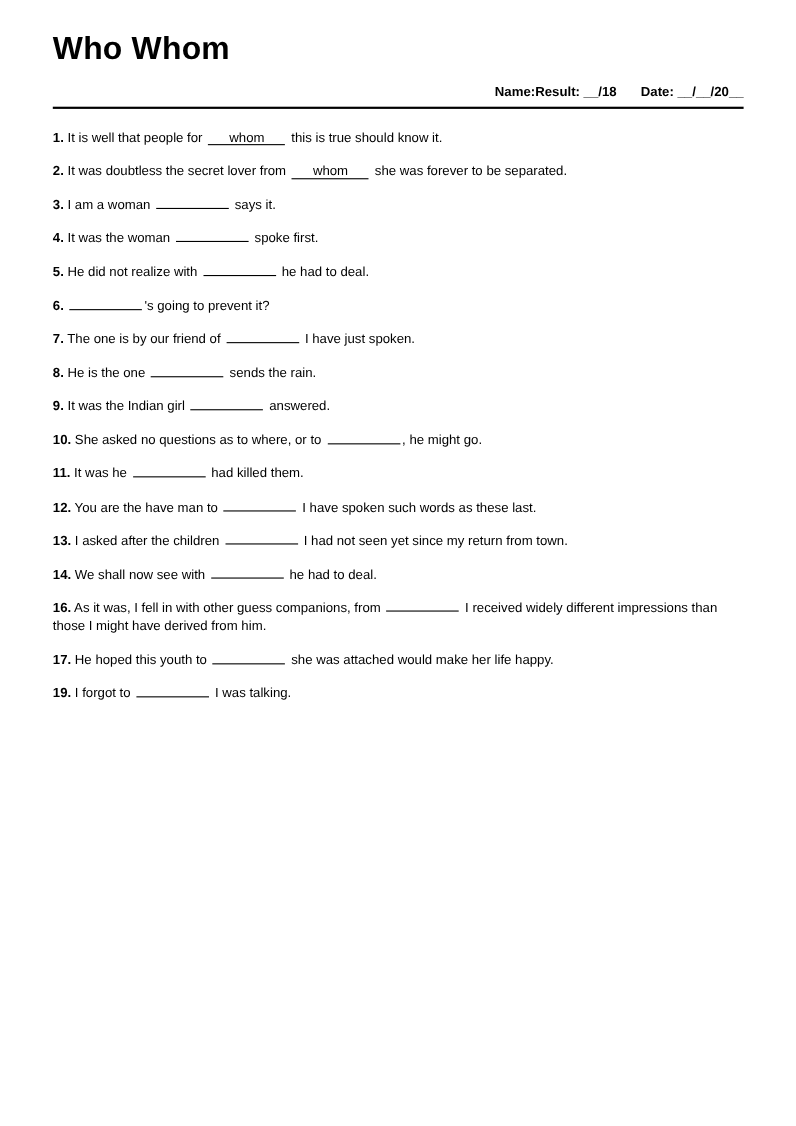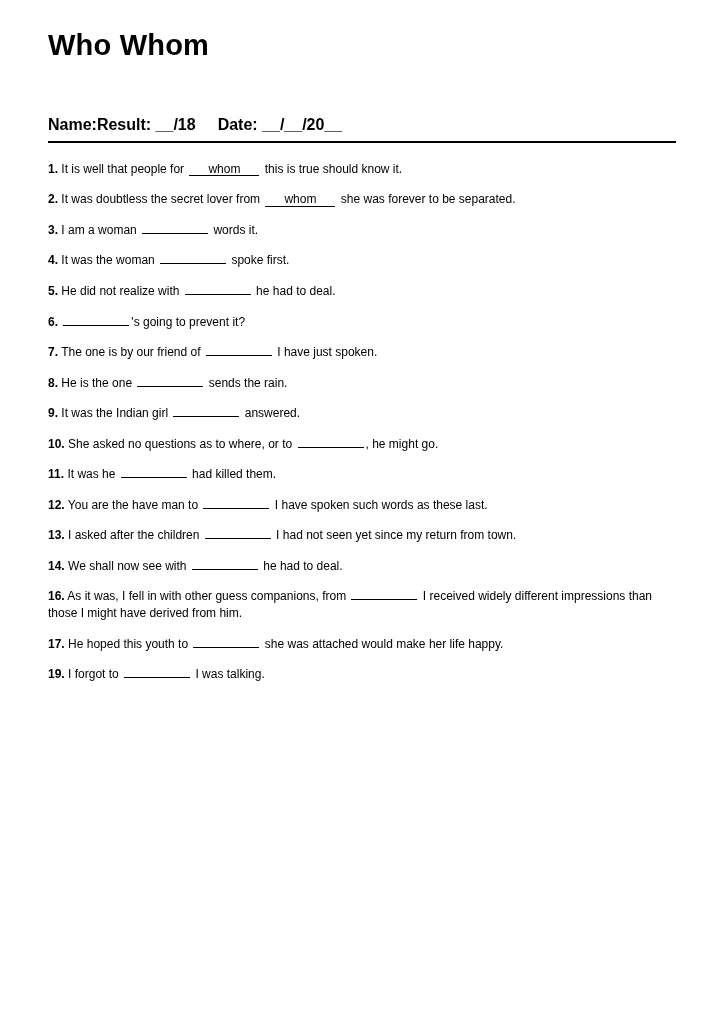--- a/index.html
+++ b/index.html
@@ -25,35 +25,34 @@
   .title {
     font-size: 29px;
     font-weight: bold;
     letter-spacing: 0.2px;
     margin: 0 0 14px 0;
     line-height: 1.1;
   }
   .meta-row {
     display: flex;
     align-items: baseline;
-    justify-content: flex-start;
-    font-size: 16px;
+    justify-content: flex-end;
+    font-size: 12px;
     font-weight: bold;
     padding-bottom: 7px;
     border-bottom: 2px solid #000000;
     margin-bottom: 18px;
   }
   .meta-left {
     white-space: nowrap;
   }
   .meta-right {
     display: flex;
     gap: 22px;
     white-space: nowrap;
-    margin-top: 40px;
   }
   .meta-right .meta-item .val {
     font-weight: bold;
   }
   .questions {
     display: block;
   }
   .q {
     font-size: 12px;
     line-height: 1.42;
@@ -96,21 +95,21 @@
       <div class="meta-item">
         <span>Date:</span>
         <span class="val">__/__/20__</span>
       </div>
     </div>
   </div>
 
   <div class="questions">
       <p class="q"><span class="num">1.</span> <span>It is well that people for </span><span class="blank filled">whom</span><span> this is true should know it.</span></p>
       <p class="q"><span class="num">2.</span> <span>It was doubtless the secret lover from </span><span class="blank filled">whom</span><span> she was forever to be separated.</span></p>
-      <p class="q"><span class="num">3.</span> <span>I am a woman </span><span class="blank empty"></span><span> words it.</span></p>
+      <p class="q"><span class="num">3.</span> <span>I am a woman </span><span class="blank empty"></span><span> says it.</span></p>
       <p class="q"><span class="num">4.</span> <span>It was the woman </span><span class="blank empty"></span><span> spoke first.</span></p>
       <p class="q"><span class="num">5.</span> <span>He did not realize with </span><span class="blank empty"></span><span> he had to deal.</span></p>
       <p class="q"><span class="num">6.</span> <span> </span><span class="blank empty"></span><span>'s going to prevent it?</span></p>
       <p class="q"><span class="num">7.</span> <span>The one is by our friend of </span><span class="blank empty"></span><span> I have just spoken.</span></p>
       <p class="q"><span class="num">8.</span> <span>He is the one </span><span class="blank empty"></span><span> sends the rain.</span></p>
       <p class="q"><span class="num">9.</span> <span>It was the Indian girl </span><span class="blank empty"></span><span> answered.</span></p>
       <p class="q"><span class="num">10.</span> <span>She asked no questions as to where, or to </span><span class="blank empty"></span><span>, he might go.</span></p>
       <p class="q"><span class="num">11.</span> <span>It was he </span><span class="blank empty"></span><span> had killed them.</span></p>
       <p class="q"><span class="num">12.</span> <span>You are the have man to </span><span class="blank empty"></span><span> I have spoken such words as these last.</span></p>
       <p class="q"><span class="num">13.</span> <span>I asked after the children </span><span class="blank empty"></span><span> I had not seen yet since my return from town.</span></p>

